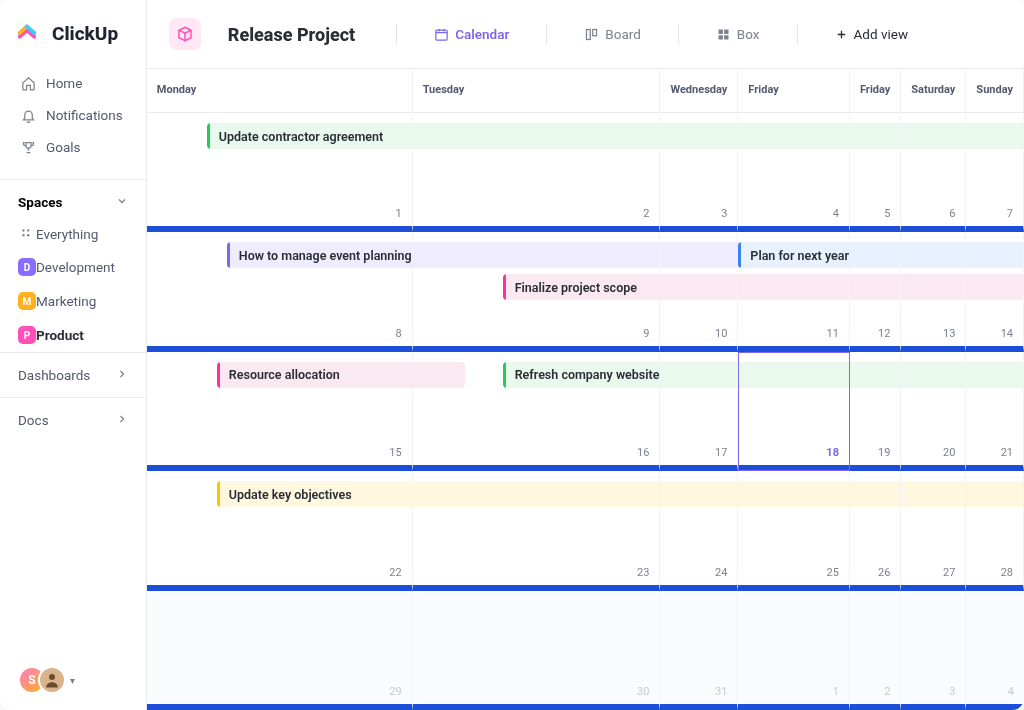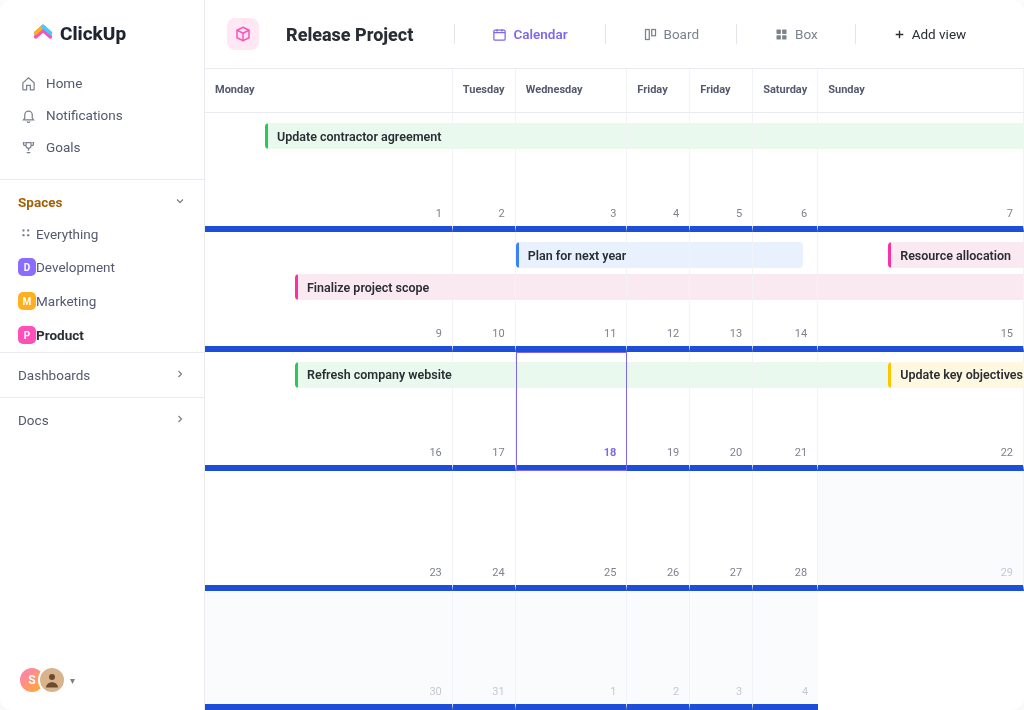--- a/index.html
+++ b/index.html
@@ -23,22 +23,22 @@
   
   .sidebar {
     width: 205px;
     border-right: 1px solid #e9ebf0;
     display: flex;
     flex-direction: column;
   }
   .logo {
     display: flex;
     align-items: center;
-    gap: 6px;
-    padding: 22px 32px 18px;
+    gap: 14px;
+    padding: 22px 16px 18px;
     font-weight: 800;
     font-size: 19px;
     color: #1f2430;
   }
   .logo-mark svg { display:block; }
 
   .nav-section { padding: 4px 10px; }
   .nav-item {
     display: flex;
     align-items: center;
@@ -50,21 +50,21 @@
     cursor: pointer;
   }
   .nav-item .icon { width: 16px; display:flex; justify-content:center; color:#7c828d; }
 
   .section-hdr {
     display:flex;
     align-items:center;
     justify-content:space-between;
     padding: 14px 18px 8px;
     font-weight:700;
-    color:#a16207;
+    color:#000000;
     font-size:13.5px;
     border-top:1px solid #e9ebf0;
     margin-top:12px;
   }
   .chev { color:#7c828d; font-size:12px; }
 
   .space-item {
     display:flex;
     align-items:center;
     gap:0;
@@ -380,20 +380,26 @@
           <span class="daynum">5</span>
         </div>
       <div class="day">
           <span class="daynum">6</span>
         </div>
       <div class="day">
           <span class="daynum">7</span>
         </div>
 
       <div class="day">
+        <div class="evt" style="background:#efecfd;--accent:#7b68ee; margin-left:80px; margin-right:-140%;">
+          <span>How to manage event planning</span>
+        </div>
+        <span class="daynum">8</span>
+      </div>
+      <div class="day">
         <div class="evt" style="background:#fbe9f2;--accent:#ff2fa0; margin-top:42px; margin-left:90px; margin-right:-290%;">
           <span>Finalize project scope</span>
         </div>
         <span class="daynum">9</span>
       </div>
       <div class="day">
           <span class="daynum">10</span>
         </div>
       <div class="day">
         <div class="evt" style="background:#e9f1fe;--accent:#3b82f6; margin-left:0; margin-right:-160%;">

